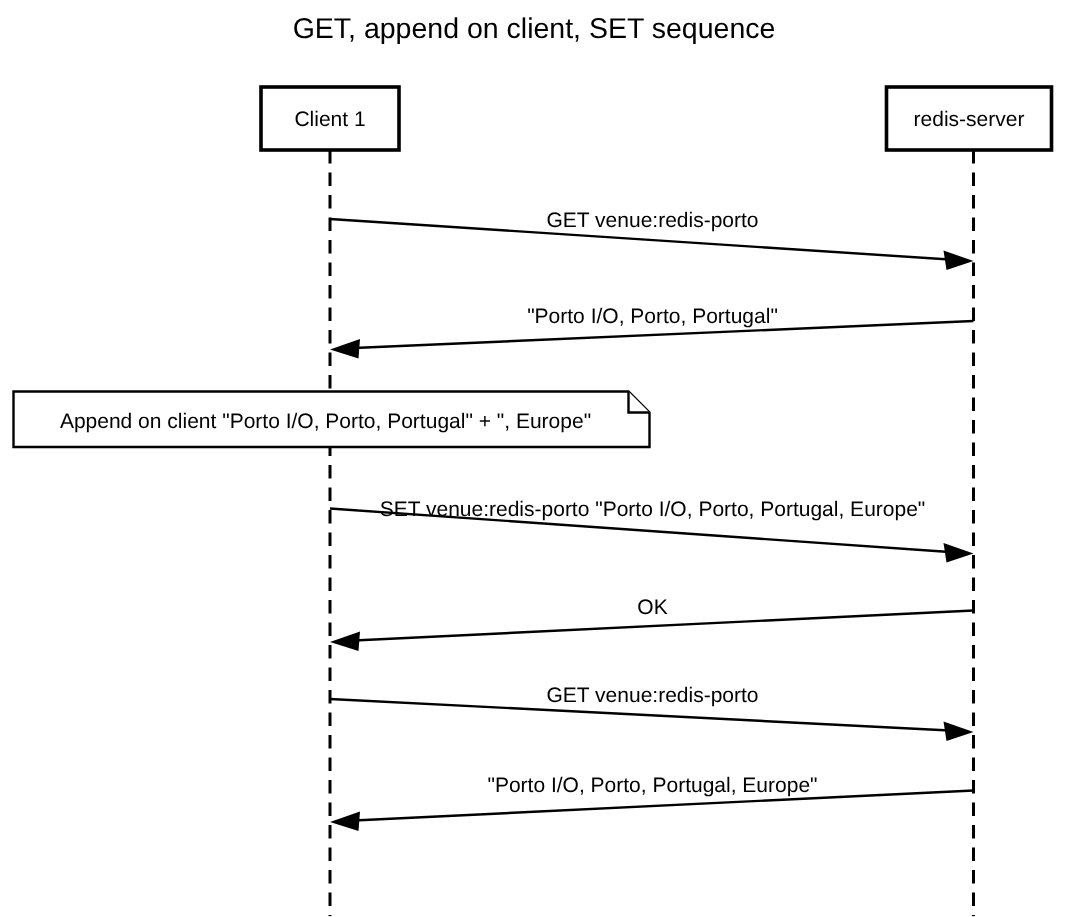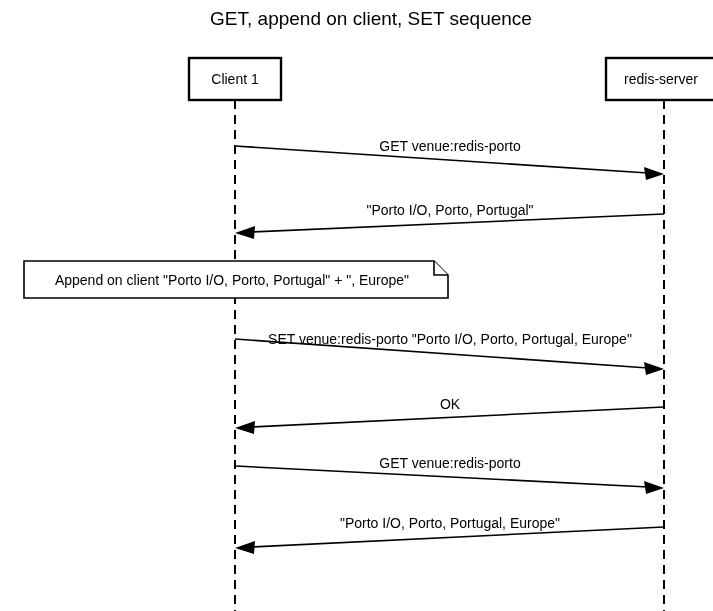--- a/index.html
+++ b/index.html
@@ -11,21 +11,21 @@
   body {
     width: 713px;
     height: 611px;
     position: relative;
     font-family: "Liberation Sans", sans-serif;
     color: #000000;
     overflow: hidden;
   }
   #diagram-root {
     position: absolute;
-    left: 16px;
+    left: 1px;
     top: 0;
     width: 587px;
     height: 611px;
     border-radius: 26px;
   }
   svg#seq-svg {
     position: absolute;
     left: 0;
     top: 0;
     width: 713px;

